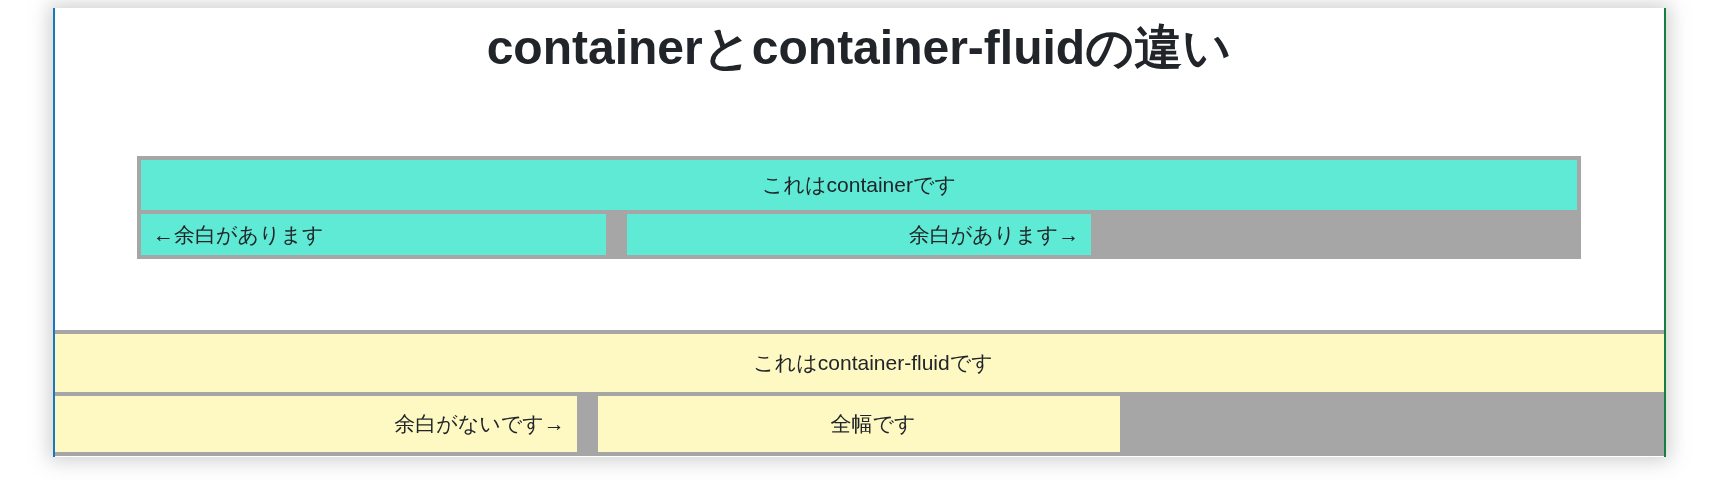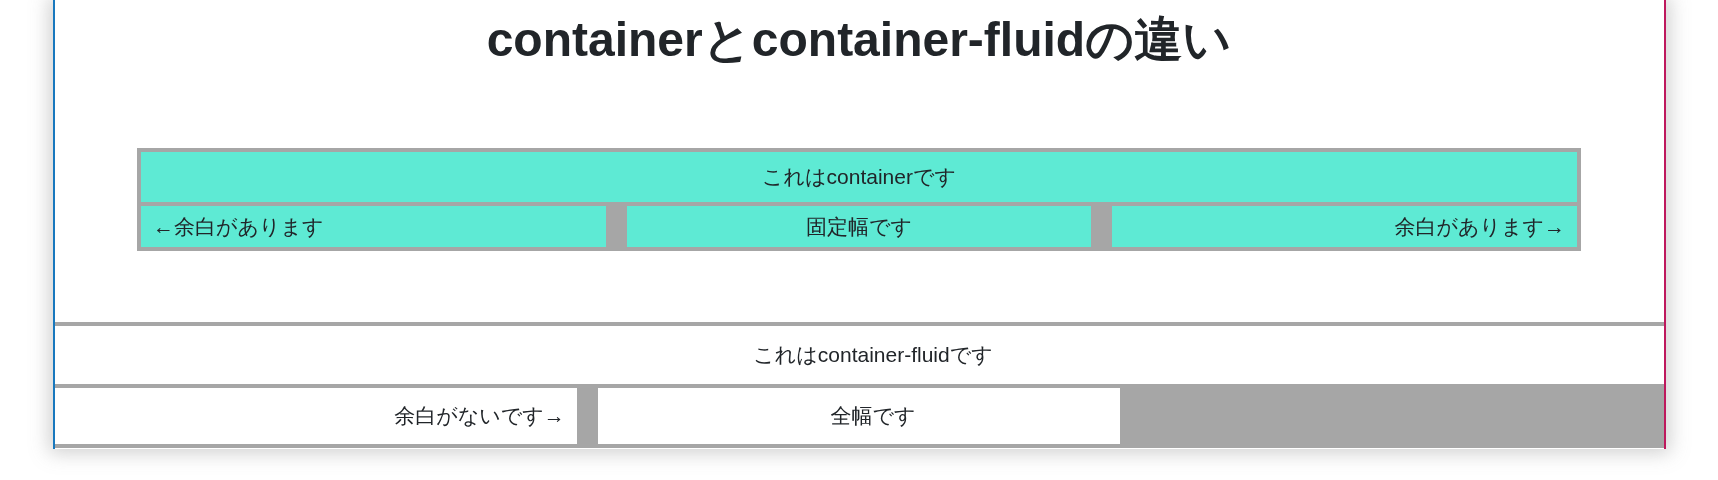--- a/index.html
+++ b/index.html
@@ -8,24 +8,24 @@
     background: #ffffff;
     overflow: hidden;
     font-family: "Liberation Sans", "DejaVu Sans", sans-serif;
     color: #212529;
   }
   
   .page {
     position: relative;
     width: 1613px;
     height: 449px;
-    margin: 0 auto;
+    margin: 8px auto;
     background: #ffffff;
     border-left: 2px solid #1878be;
-    border-right: 2px solid #be185d;
+    border-right: 2px solid #15803d;
     box-shadow: 0 0 18px 4px rgba(120,120,120,0.35);
   }
   h1.page-title {
     padding-top: 8px;
     text-align: center;
     font-size: 48px;
     line-height: 64px;
     font-weight: 700;
     color: #212529;
     letter-spacing: 0px;
@@ -60,36 +60,35 @@
   .container-demo .header-cell { min-height: 50px; }
   .container-demo .cols .cell { min-height: 41px; }
 
   
   .fluid-demo {
     width: 100%;
     margin-top: 71px;
     border-left: 0;
     border-right: 0;
   }
-  .fluid-demo .cell { background: #ffffff; padding-left: 28px; }
+  .fluid-demo .cell { background: #fef9c3; padding-left: 28px; }
   .fluid-demo .header-cell { min-height: 58px; }
   .fluid-demo .cols .cell { min-height: 56px; }
 </style>
 </head>
 <body>
 
 <div class="page">
 
   <h1 class="page-title">containerとcontainer-fluidの違い</h1>
 
   <div class="demo container-demo">
     <div class="cell c-center header-cell">これはcontainerです</div>
     <div class="cols">
       <div class="cell c-left">←余白があります</div>
-      <div class="cell c-center">固定幅です</div>
       <div class="cell c-right">余白があります→</div>
     </div>
   </div>
 
   <div class="demo fluid-demo">
     <div class="cell c-center header-cell">これはcontainer-fluidです</div>
     <div class="cols">
       <div class="cell c-right">余白がないです→</div>
       <div class="cell c-center">全幅です</div>
     </div>

